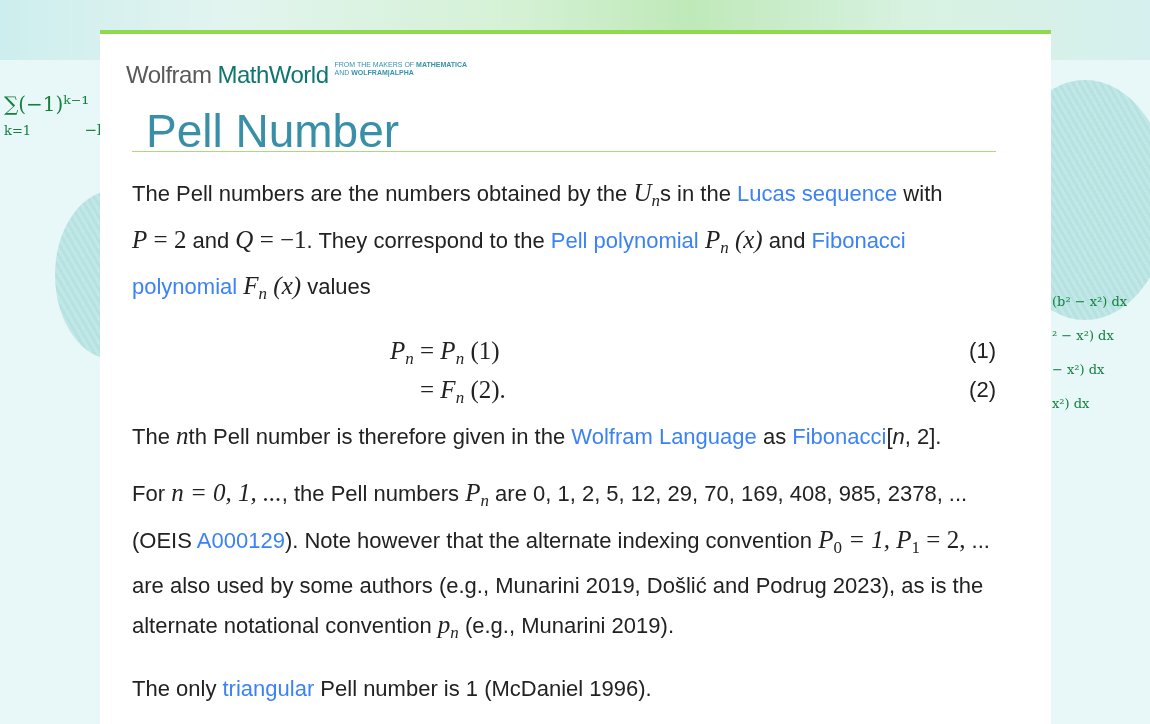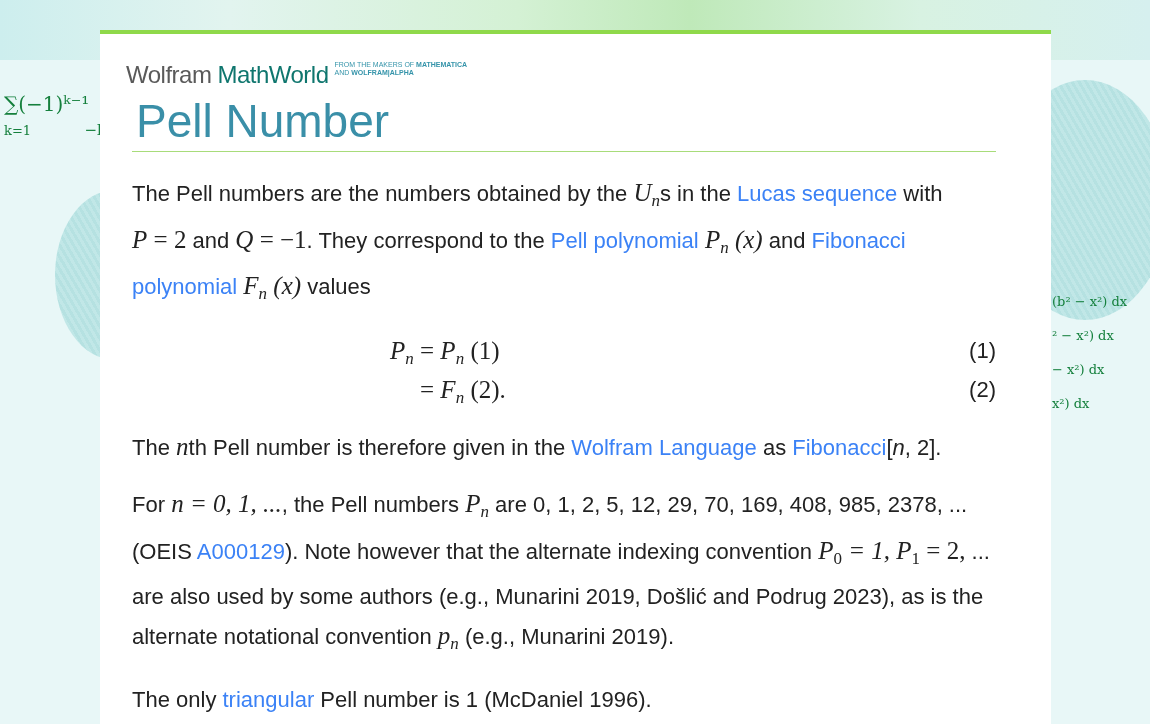--- a/index.html
+++ b/index.html
@@ -23,30 +23,30 @@
   .page {
     position: absolute; left: 100px; top: 30px; width: 951px; height: 720px;
     background: #ffffff; border-top: 4px solid #8fd94a;
   }
   .logo { position: absolute; left: 26px; top: 27px; display: flex; align-items: flex-start; }
   .logo-wolfram { font-size: 24px; color: #5a5a5a; letter-spacing: -0.5px; }
   .logo-mw { font-size: 24px; color: #0f766e; margin-left: 6px; letter-spacing: -0.5px; }
   .logo-tag { margin-left: 6px; font-size: 7px; color: #3594aa; line-height: 8px; }
   .logo-tag b { font-weight: bold; }
   .title {
-    position: absolute; left: 32px; top: 56px; font-size: 46px; color: #3a8fa8; margin: 4px; font-weight: normal;
+    position: absolute; left: 32px; top: 56px; font-size: 46px; color: #3a8fa8; margin: 14px; font-weight: normal;
   }
   .rule { position: absolute; left: 32px; top: 117px; width: 864px; height: 1px; background: #a8dc7a; }
   .content { position: absolute; left: 32px; top: 140px; width: 870px; font-size: 22px; color: #222; line-height: 38.5px; }
   .content p { margin: 0 0 18px 0; }
   a { color: #3b82f6; text-decoration: none; }
   .m { font-family: "Liberation Serif", "DejaVu Serif", serif; font-size: 25px; }
   .mi { font-family: "Liberation Serif", "DejaVu Serif", serif; font-style: italic; font-size: 25px; }
   sub { font-size: 17px; font-family: "Liberation Serif", serif; font-style: italic; vertical-align: -5px; }
-  .eqtable { position: relative; height: 78px; margin: 0 0 18px 0; }
+  .eqtable { position: relative; height: 78px; margin: 0 0 7px 0; }
   .eqrow { position: absolute; left: 0; width: 864px; height: 39px; }
   .eq-lhs { position: absolute; left: 258px; }
   .eq-rhs { position: absolute; left: 288px; }
   .eq-num { position: absolute; right: 0; font-size: 22px; }
 </style>
 </head>
 <body>
 
 <div class="bg-top"></div>
 <div class="bg-formula" style="left:4px;top:92px;font-size:20px;">

